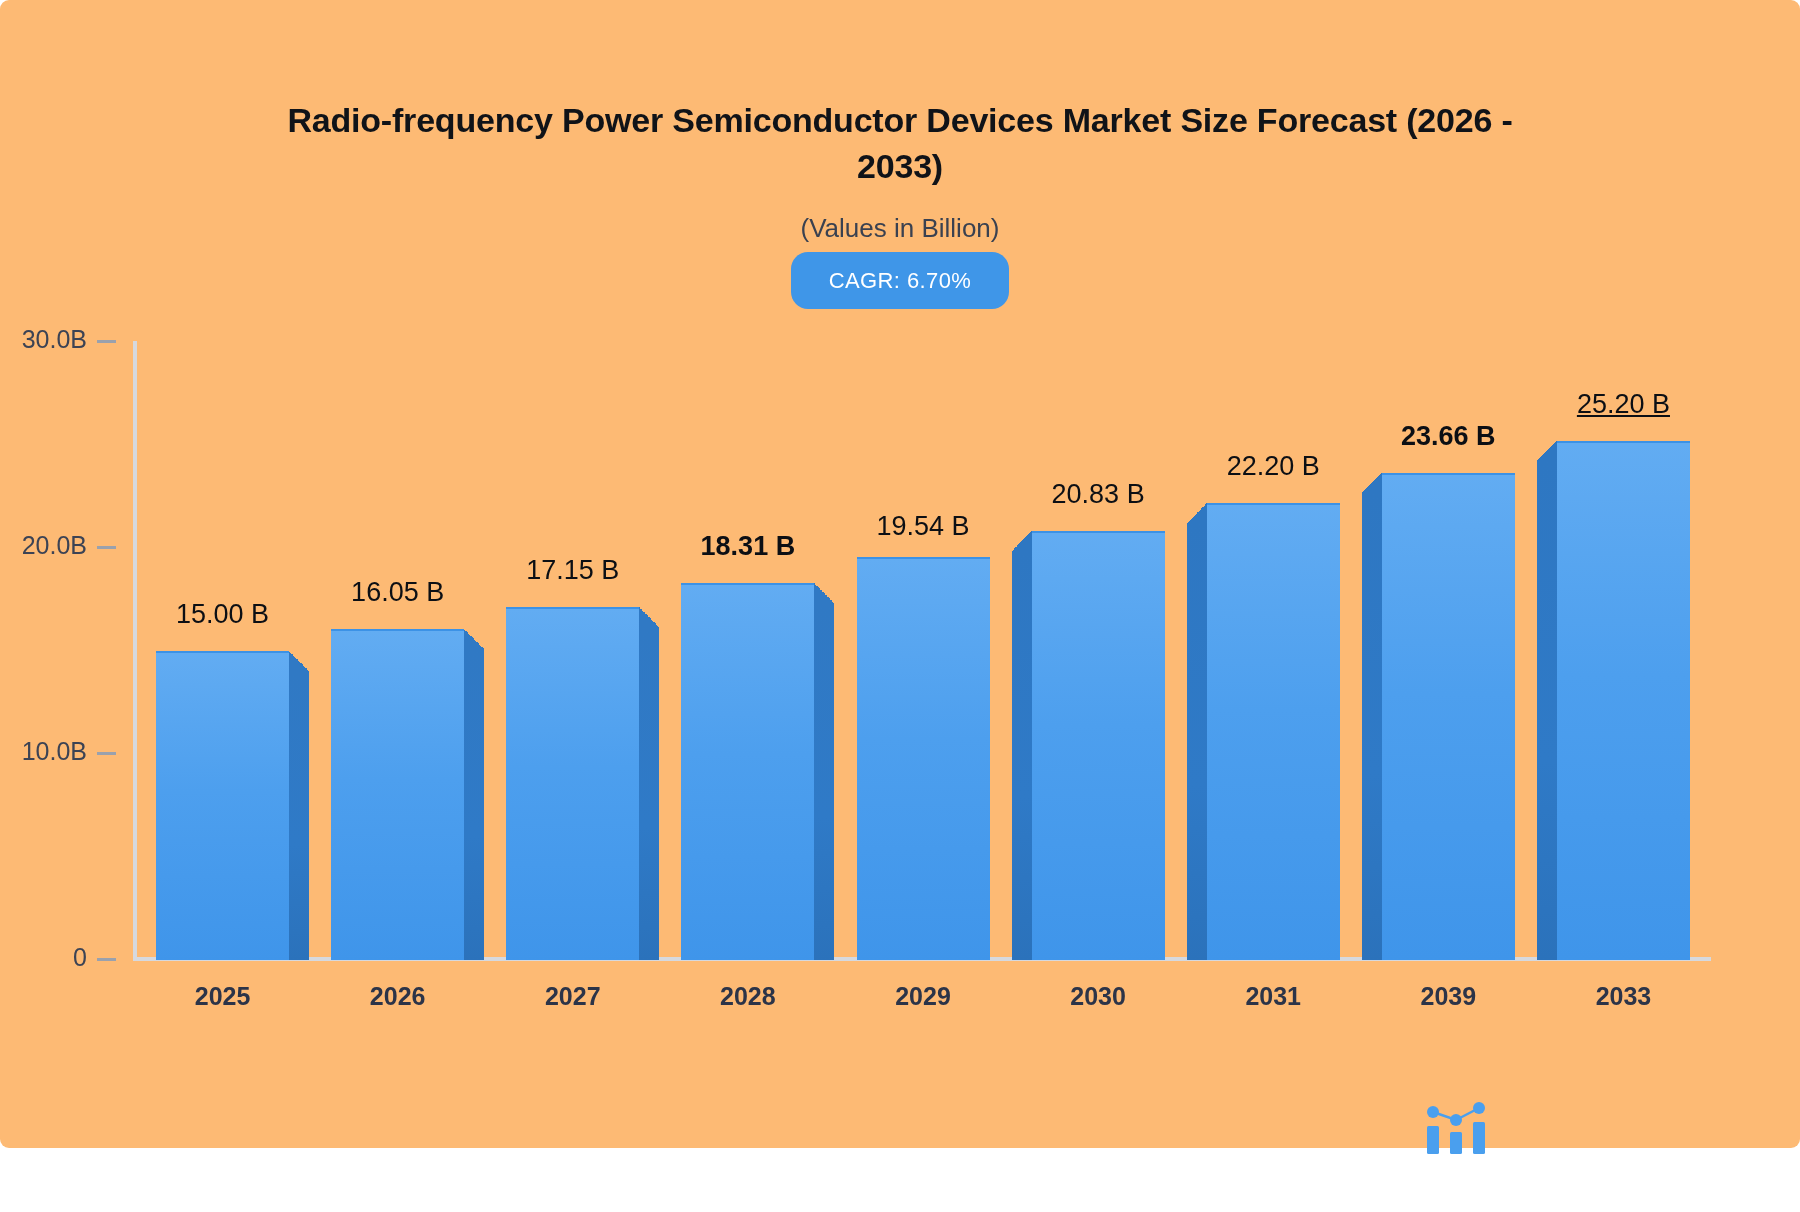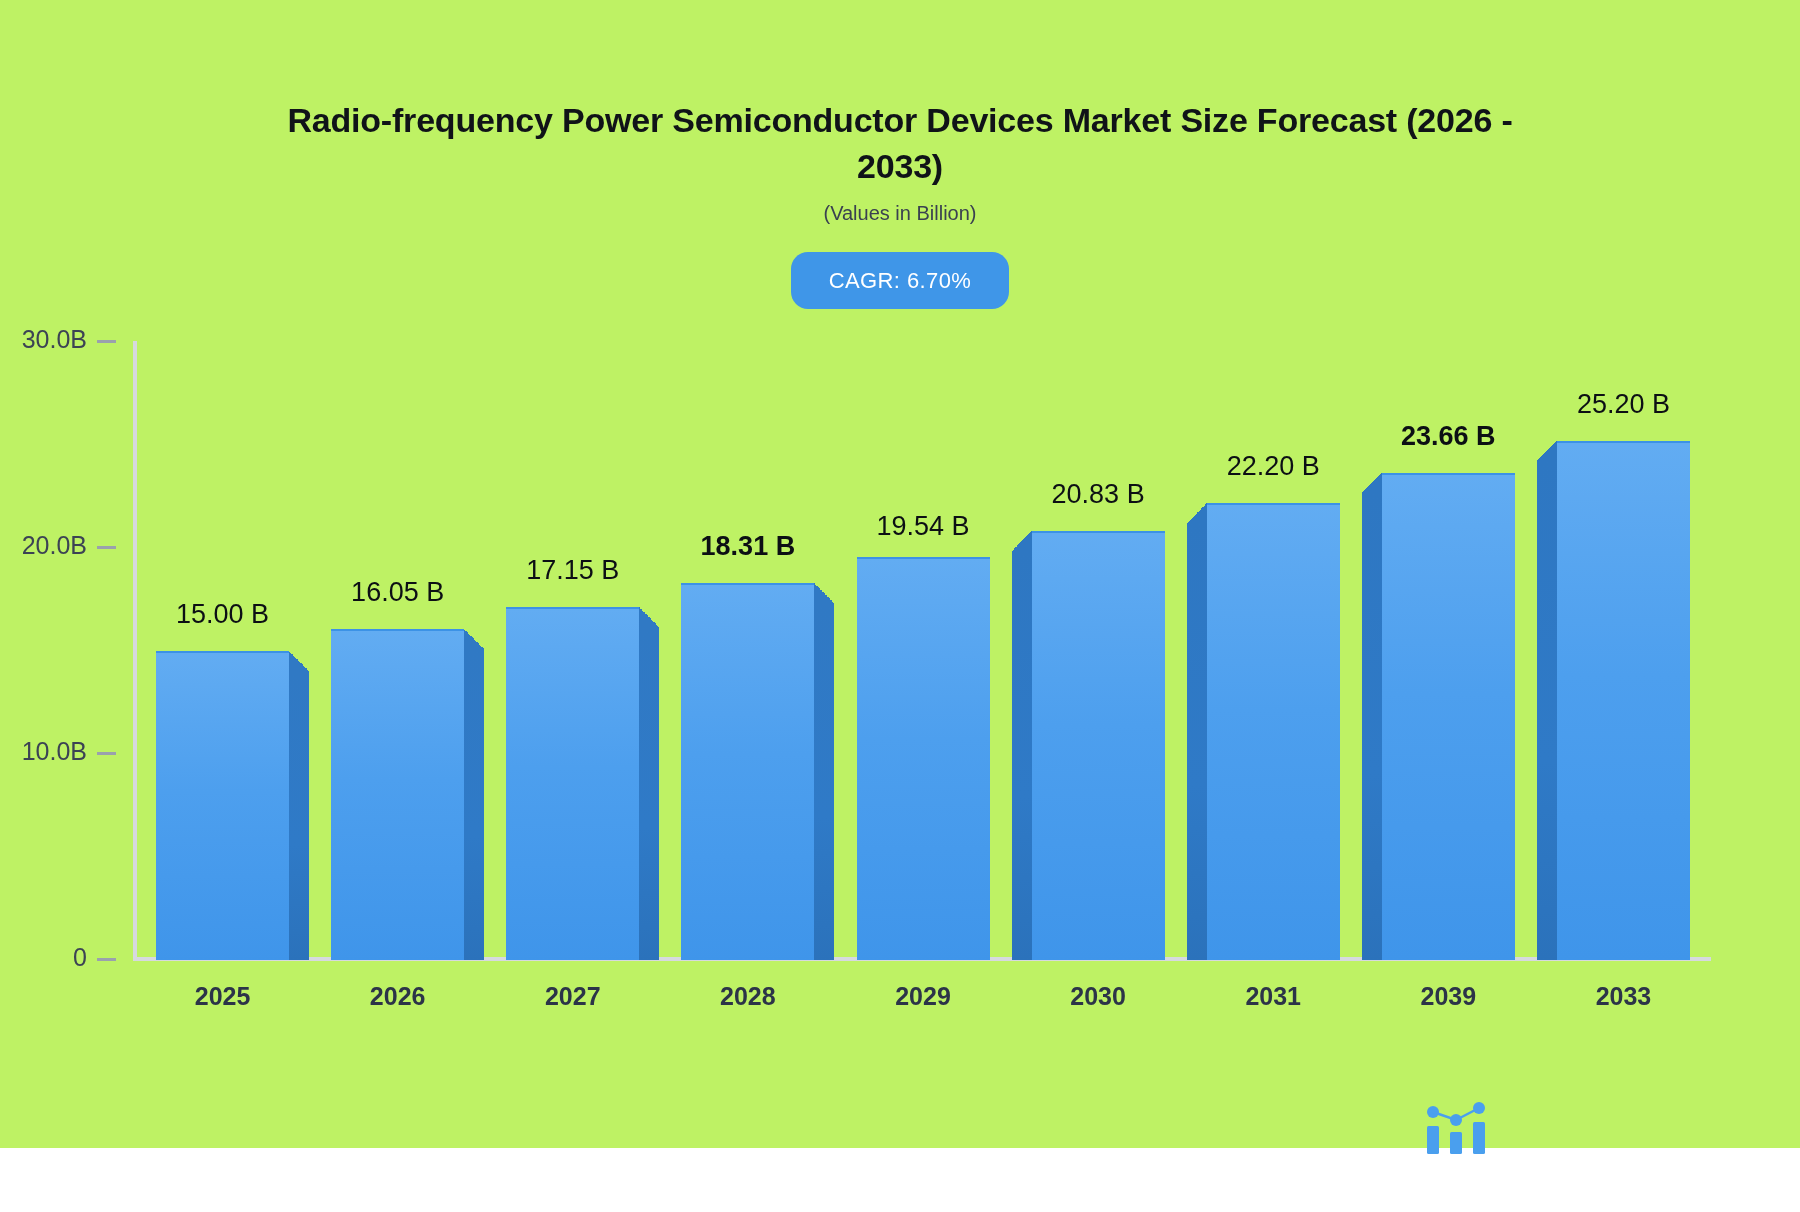--- a/index.html
+++ b/index.html
@@ -8,42 +8,43 @@
     height: 1212px;
     background: #ffffff;
     font-family: "Liberation Sans", sans-serif;
     overflow: hidden;
   }
 
   #root {
     position: relative;
     width: 1800px;
     height: 1148px;
-    background: #bef264;
+    background: #fdba74;
+    border-radius: 9px;
   }
 
   
   .title-block {
     position: absolute;
     left: 0;
     top: 98px;
     width: 1800px;
     text-align: center;
   }
   .chart-title {
     font-size: 34px;
     font-weight: bold;
     color: #101318;
     line-height: 1.34;
     letter-spacing: -0.2px;
     padding: 0 250px;
   }
   .chart-subtitle {
-    margin-top: 12px;
-    font-size: 20px;
+    margin-top: 24px;
+    font-size: 26px;
     color: #3a4150;
     line-height: 1.2;
   }
 
   .cagr-wrap {
     position: absolute;
     left: 0;
     top: 252px;
     width: 1800px;
     text-align: center;
@@ -262,21 +263,21 @@
           <div class="bar-front" style="left: 20px; width: 133px; height: 487.396px;"></div>
           <div class="bar-side-left" style="left: 0px; width: 20px; height: 467.396px;"></div>
           <div class="bar-cap" style="left: 0px; bottom: 467.396px; width: 20px; height: 20px; background: linear-gradient(to right bottom, transparent 50%, rgb(46, 119, 194) 50%);"></div>
         </div>
         <div class="bar-value" style="left: 1328.33px; width: 240px; top: 420.604px; font-weight: bold;">23.66 B</div>
         <div class="bar-group" style="left: 1536.94px; width: 173px; height: 519.12px;">
           <div class="bar-front" style="left: 20px; width: 133px; height: 519.12px;"></div>
           <div class="bar-side-left" style="left: 0px; width: 20px; height: 499.12px;"></div>
           <div class="bar-cap" style="left: 0px; bottom: 499.12px; width: 20px; height: 20px; background: linear-gradient(to right bottom, transparent 50%, rgb(46, 119, 194) 50%);"></div>
         </div>
-        <div class="bar-value" style="left: 1503.44px; width: 240px; top: 388.88px;">25.20 B</div>
+        <div class="bar-value" style="left: 1503.44px; width: 240px; top: 388.88px; text-decoration: underline;">25.20 B</div>
       </div>
     <div id="x-labels">
         <div class="x-label" style="left: 132.556px; width: 180px;">2025</div>
         <div class="x-label" style="left: 307.667px; width: 180px;">2026</div>
         <div class="x-label" style="left: 482.778px; width: 180px;">2027</div>
         <div class="x-label" style="left: 657.889px; width: 180px;">2028</div>
         <div class="x-label" style="left: 833px; width: 180px;">2029</div>
         <div class="x-label" style="left: 1008.11px; width: 180px;">2030</div>
         <div class="x-label" style="left: 1183.22px; width: 180px;">2031</div>
         <div class="x-label" style="left: 1358.33px; width: 180px;">2039</div>

